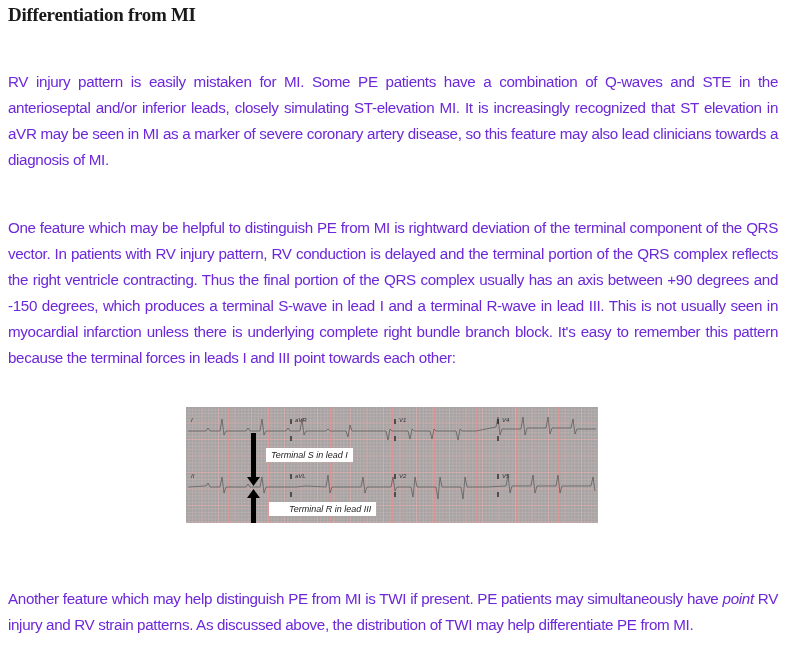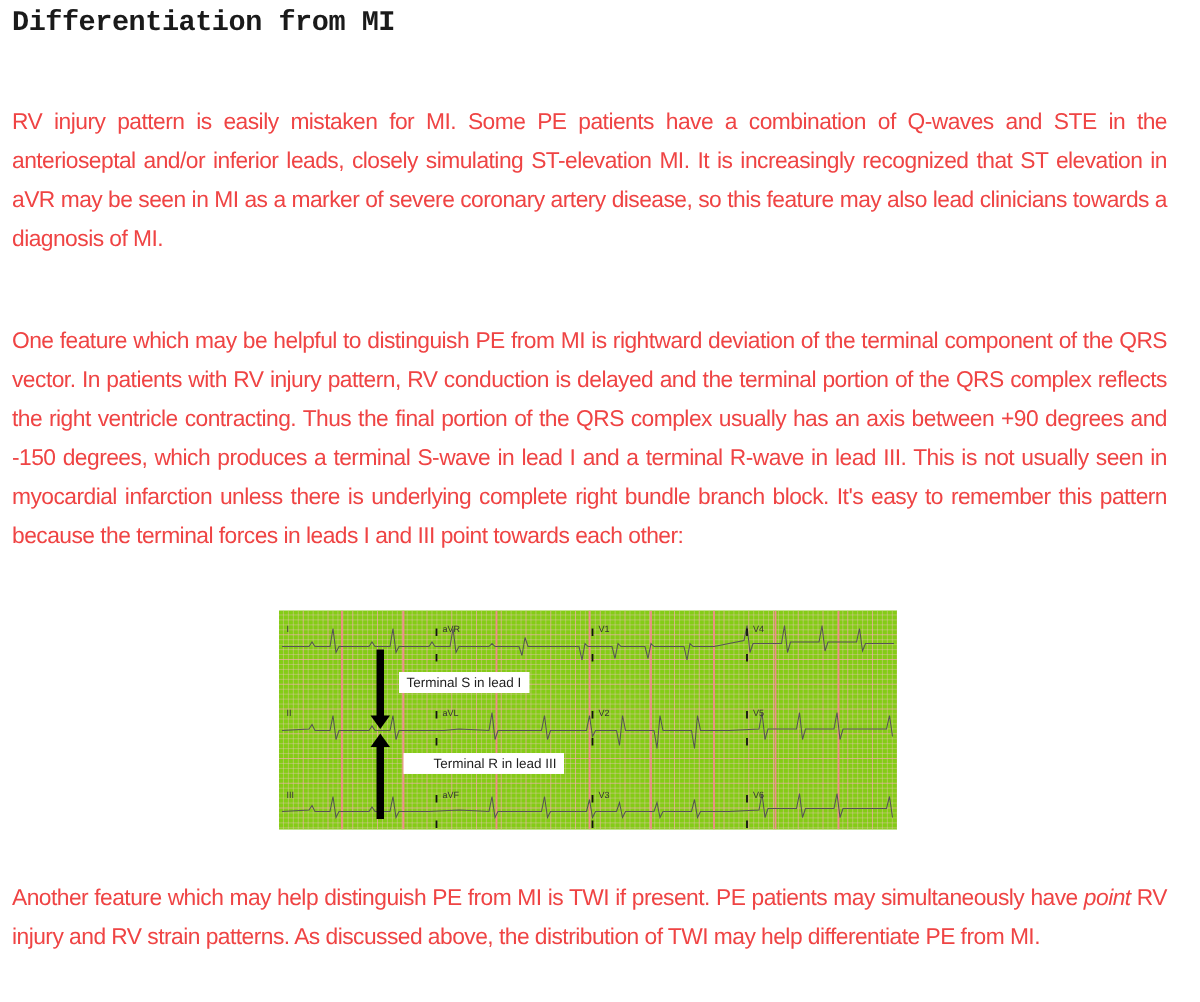--- a/index.html
+++ b/index.html
@@ -1,22 +1,22 @@
 <!DOCTYPE html>
 <html><head>
 <meta charset="utf-8">
 <style>
   html,body{margin:0;padding:0;background:#fff;}
   body{width:800px;height:668px;overflow:hidden;position:relative;}
-  .title{position:absolute;left:8px;top:4px;margin:0;font-family:Liberation Mono, monospace;font-weight:bold;font-size:19px;color:#1a1a1a;letter-spacing:-0.3px;}
-  .para{position:absolute;left:8px;width:770px;margin:0;font-family:"Liberation Sans",sans-serif;font-size:15.2px;line-height:26px;color:#ef4444;text-align:justify;letter-spacing:-0.35px;word-spacing:0px;}
+  .title{position:absolute;left:8px;top:4px;margin:0;font-family:Liberation Serif, serif;font-weight:bold;font-size:19px;color:#1a1a1a;letter-spacing:-0.3px;}
+  .para{position:absolute;left:8px;width:770px;margin:0;font-family:"Liberation Sans",sans-serif;font-size:15.2px;line-height:26px;color:#6d28d9;text-align:justify;letter-spacing:-0.35px;word-spacing:0px;}
   #p1{top:69px;}
   #p2{top:200px;margin-top:15px;}
   #p3{top:586px;}
-  .ecg{position:absolute;left:186px;top:407px;width:412px;height:146px;background:#84cc16;overflow:hidden;}
+  .ecg{position:absolute;left:186px;top:407px;width:412px;height:116px;background:#a3a3a3;overflow:hidden;font-style:italic;}
   .ecg svg{position:absolute;left:0;top:0;}
   .lbl{position:absolute;background:#fff;font-family:"Liberation Sans",sans-serif;font-size:9px;color:#222;padding:2px 5px;}
   .lead{position:absolute;font-family:"Liberation Sans",sans-serif;font-size:6px;color:#333;}
 </style>
 </head>
 <body>
 
 <h2 class="title">Differentiation from MI</h2>
 
 <p class="para" id="p1">RV injury pattern is easily mistaken for MI.   Some PE patients have a combination of Q-waves and STE in the anterioseptal and/or inferior leads, closely simulating ST-elevation MI.   It is increasingly recognized that ST elevation in aVR may be seen in MI as a marker of severe coronary artery disease, so this feature may also lead clinicians towards a diagnosis of MI.</p>

